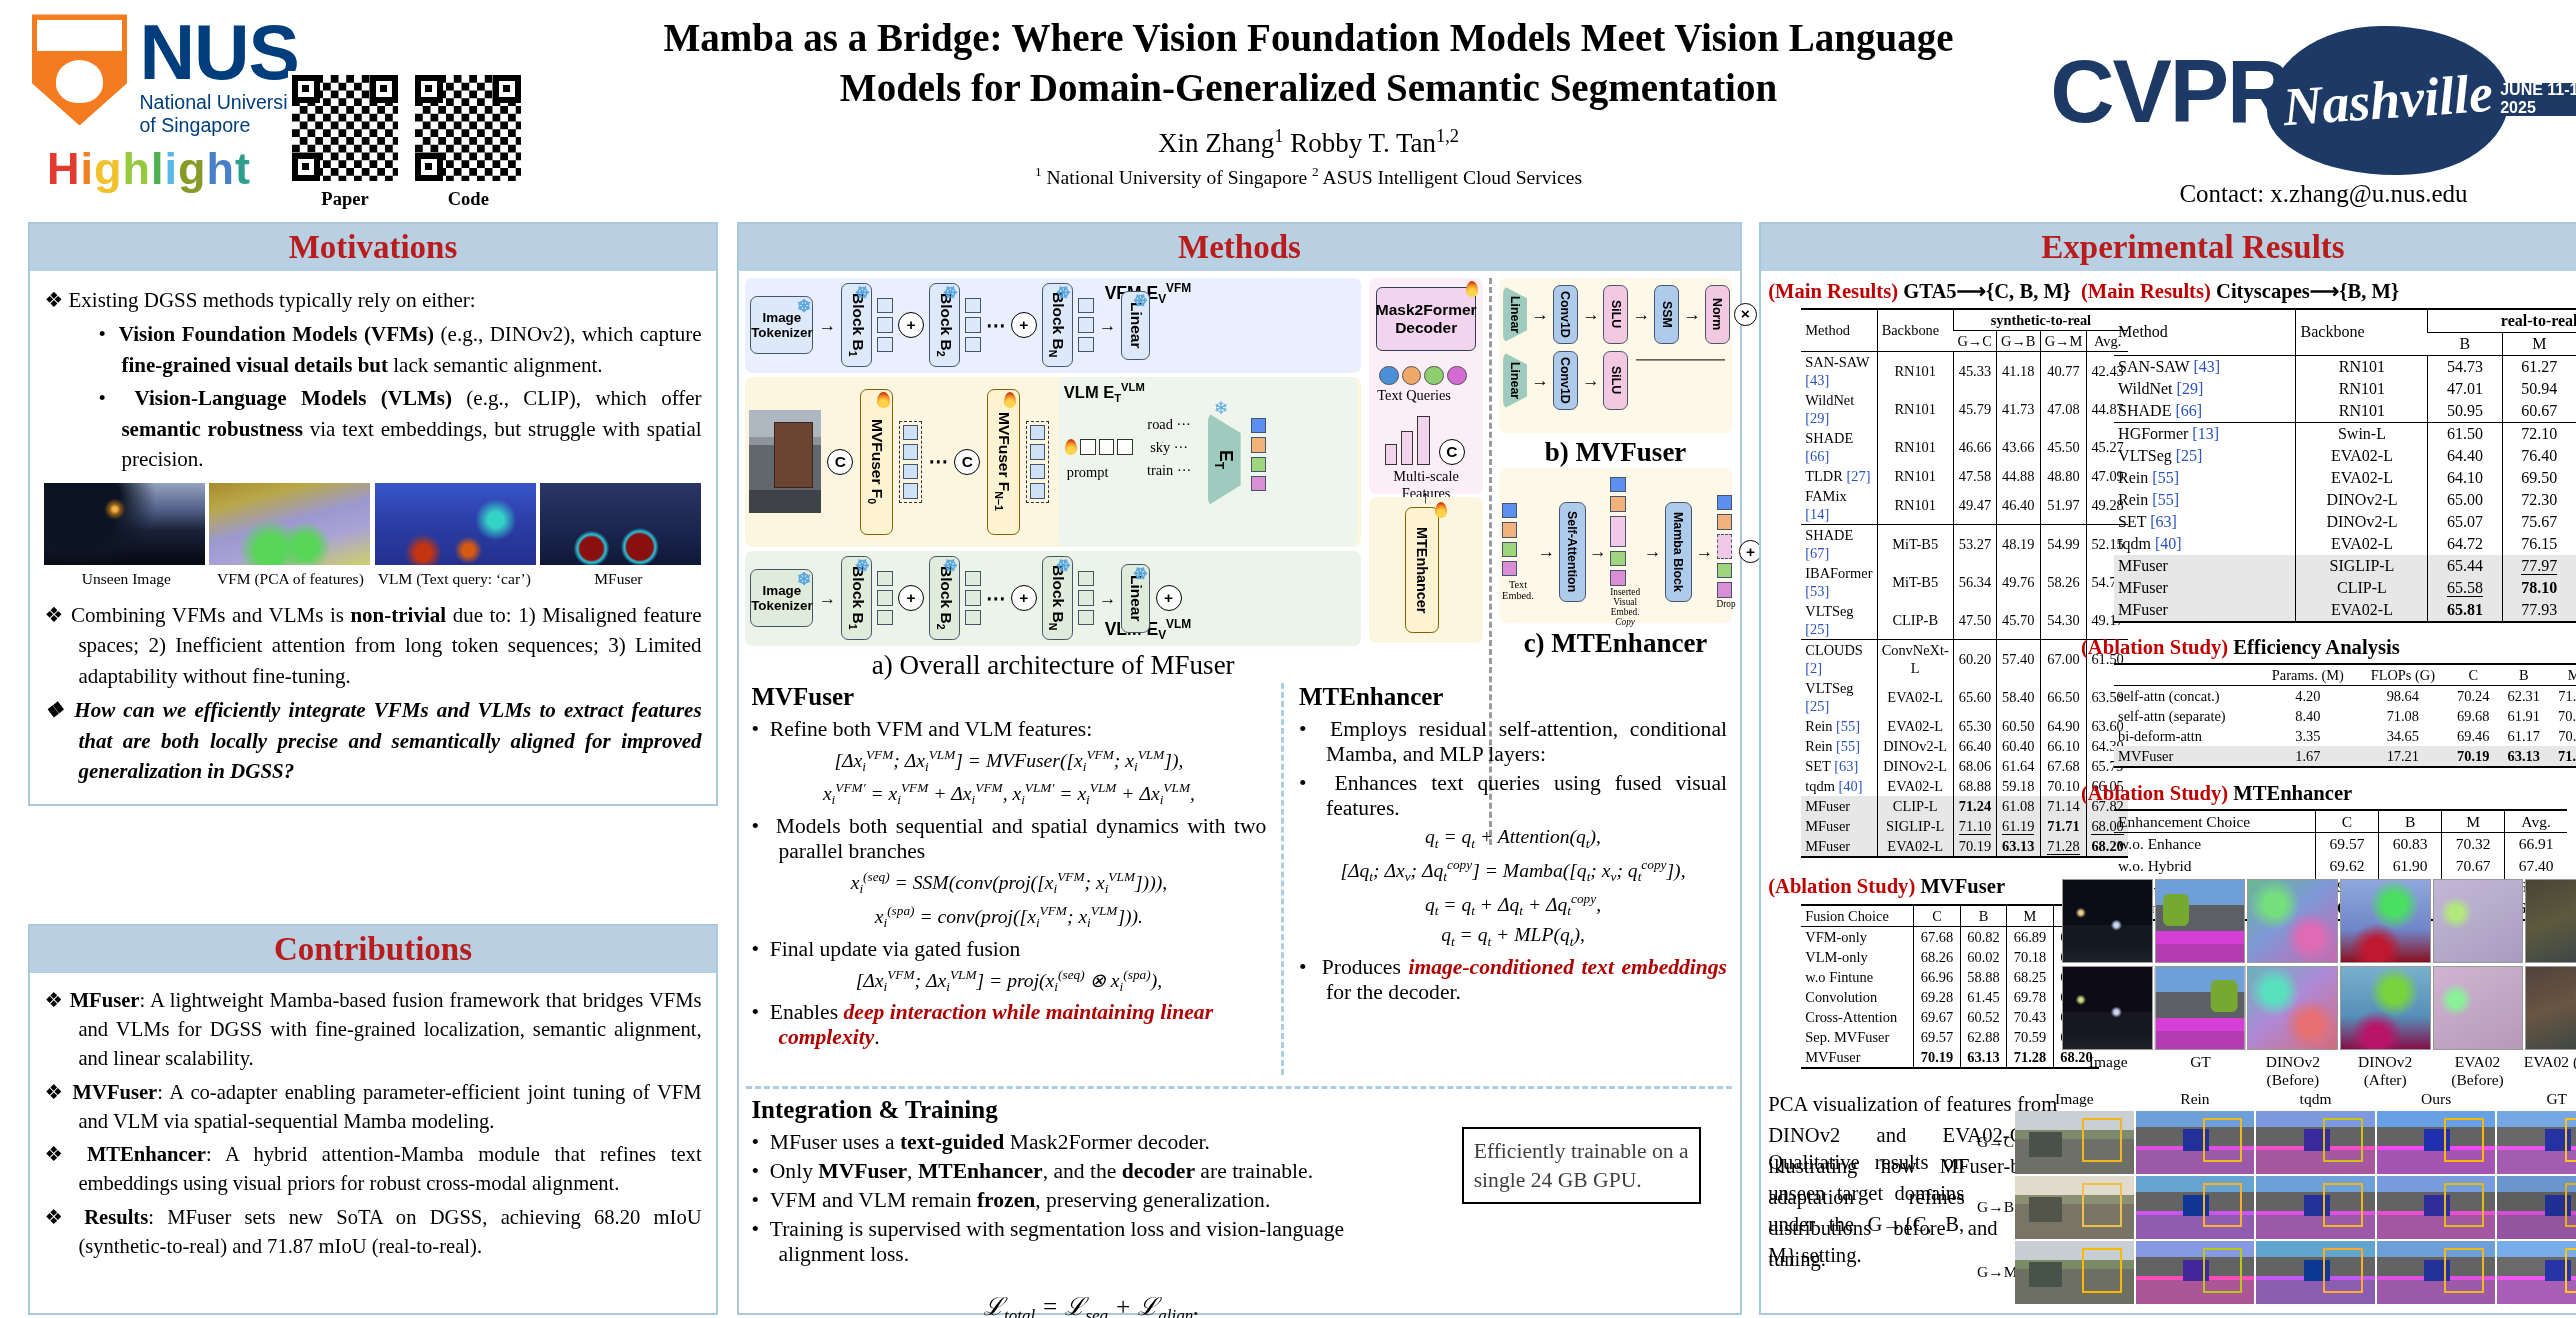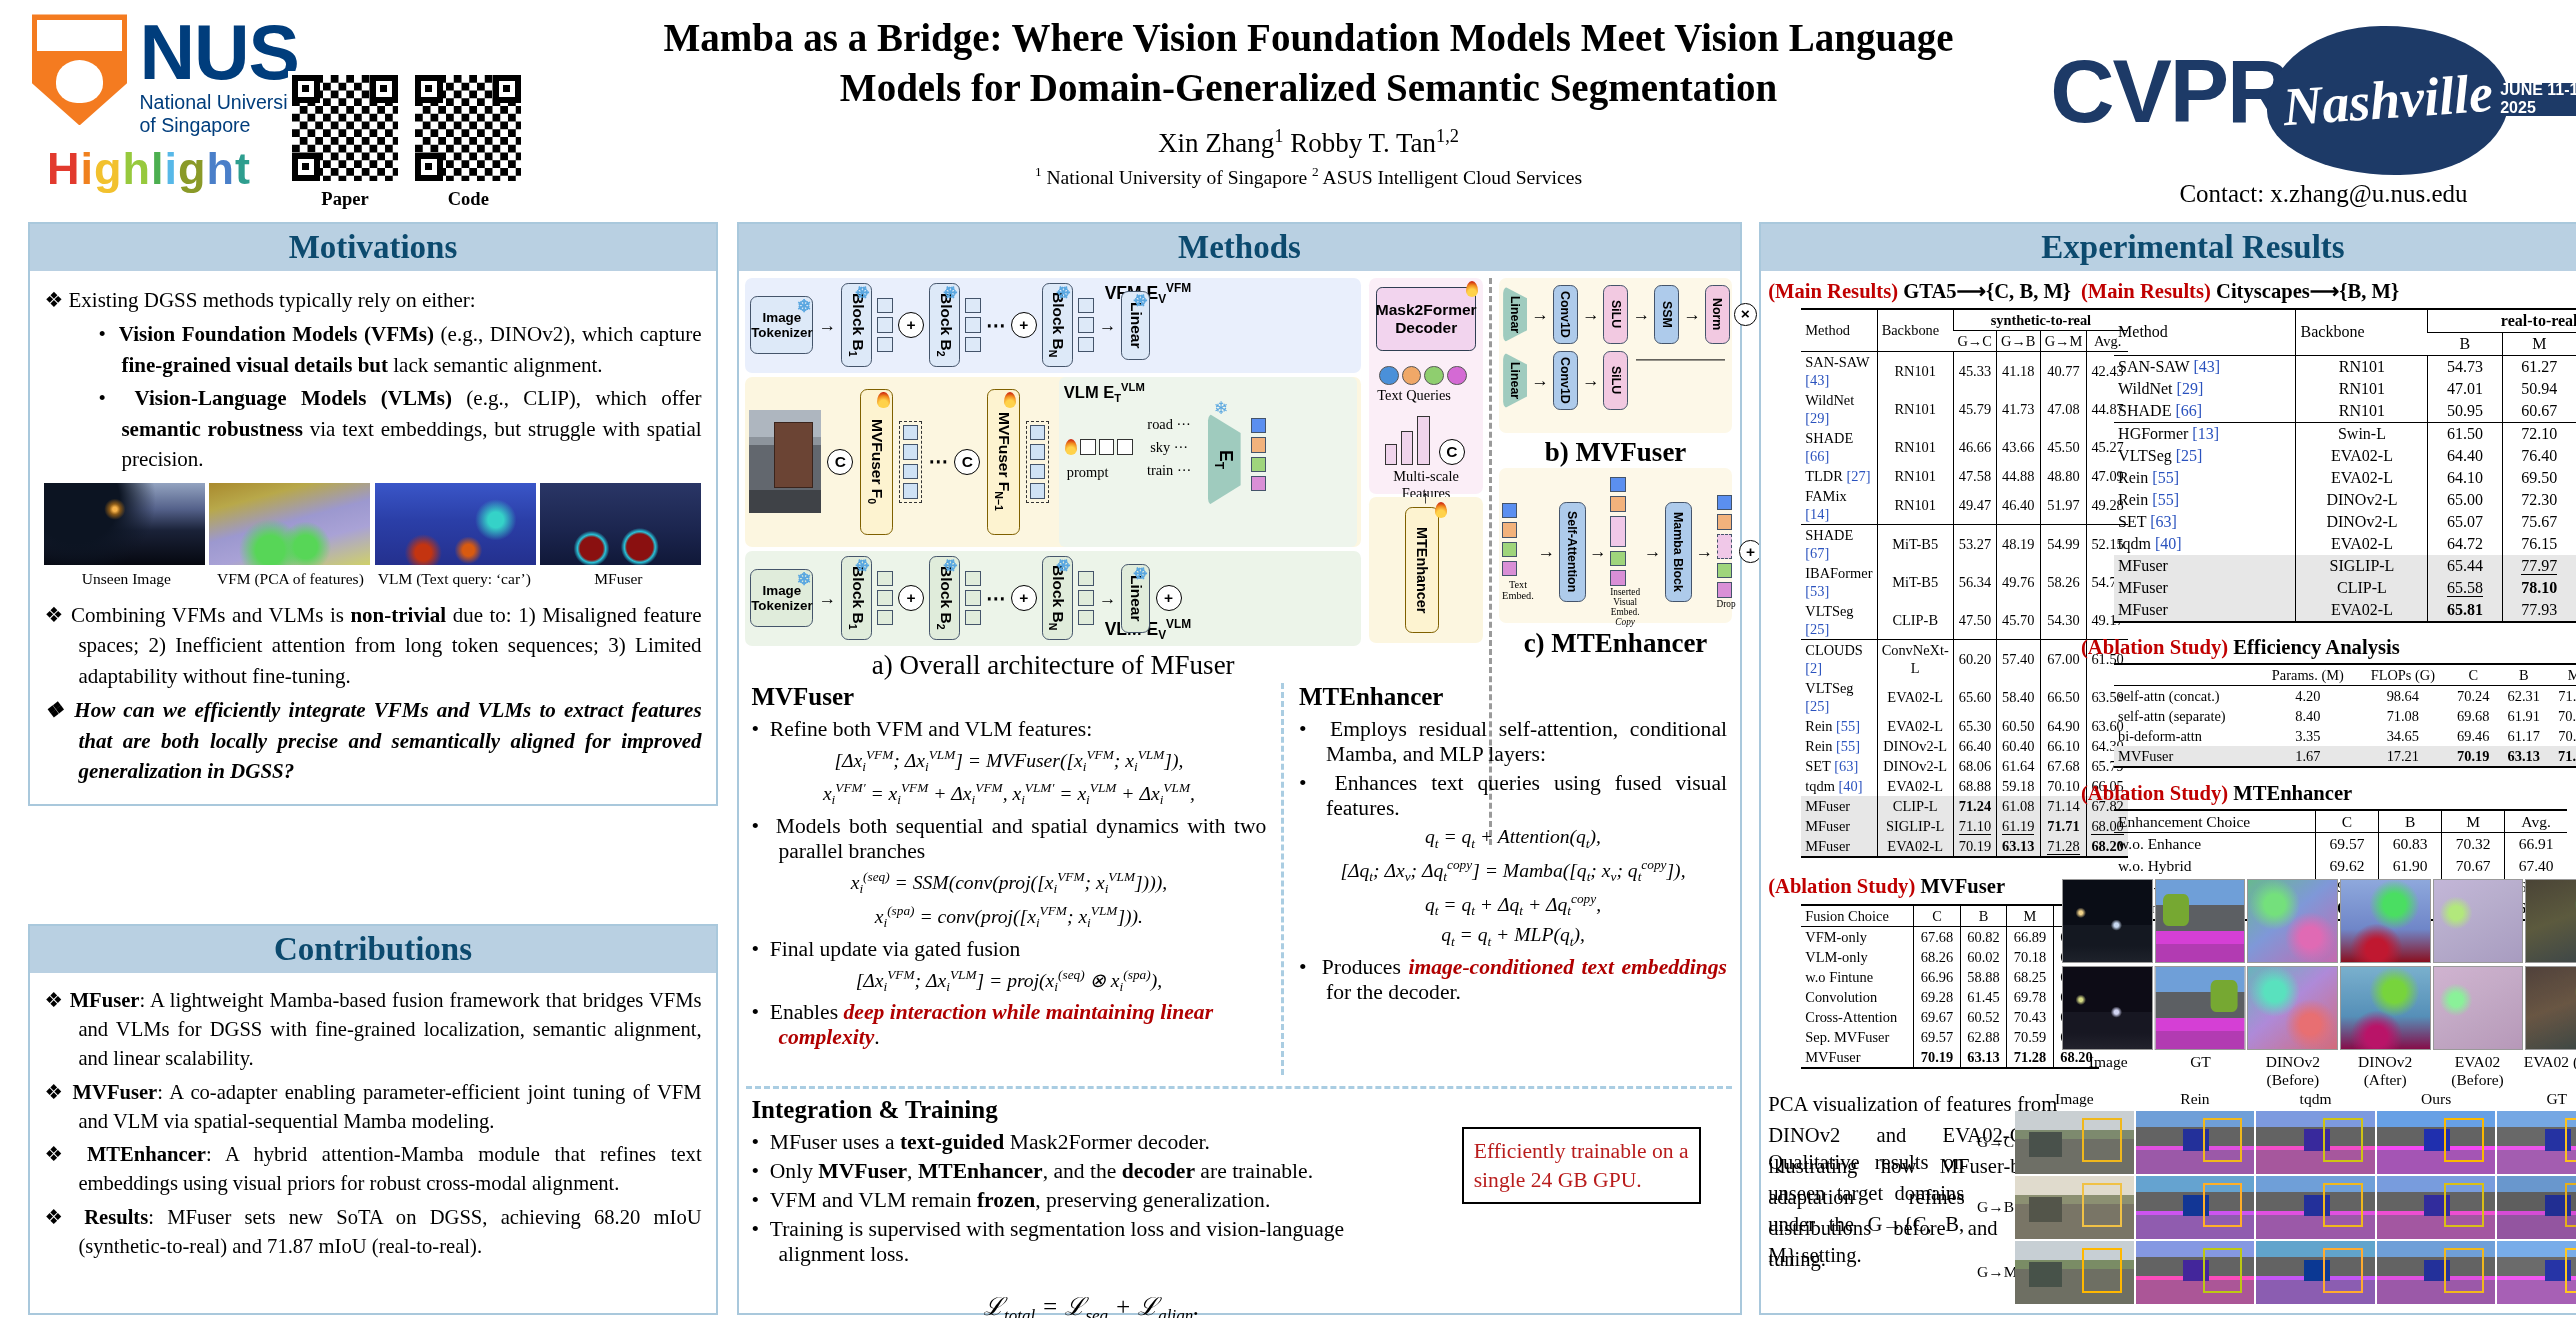--- a/index.html
+++ b/index.html
@@ -2,21 +2,21 @@
 <html style="font-size:8.2px"><head>
 <meta charset="utf-8">
 <style>
   html,body{margin:0;padding:0;}
   body{width:2638px;height:1319px;position:relative;background:#fff;
        font-family:"Liberation Serif",serif;color:#000;overflow:hidden;}
   
   .abs{position:absolute;}
   .panel{position:absolute;border:2.1px solid #a9c8dc;background:#fff;box-sizing:border-box;}
   .band{background:#b9d0e2;text-align:center;padding:3.1px 0;}
-  .band .btitle{color:#0c4a6e;font-weight:bold;font-size:33px;line-height:1.25;font-family:"Liberation Serif",serif;}
+  .band .btitle{color:#b91c1c;font-weight:bold;font-size:33px;line-height:1.25;font-family:"Liberation Serif",serif;}
   .jt{text-align:justify;}
   .bullet{padding-left:34px;text-indent:-34px;margin:4.1px 0;}
   .sub{padding-left:77px;text-indent:-23px;margin:3.1px 0;}
   .ul{border-bottom:1.5px solid #000;}
   .redtx{color:#b00000;font-weight:bold;font-style:italic;}
   .ref{color:#2a52be;}
   sup,sub{font-size:68%;}
   
   .nus-name{color:#003d7c;font-family:"Liberation Sans",sans-serif;font-weight:bold;font-size:77px;line-height:1;letter-spacing:-1px;}
   .nus-sub{color:#003d7c;font-family:"Liberation Sans",sans-serif;font-size:19.6px;line-height:1.15;}
@@ -57,21 +57,21 @@
   .trap{clip-path:polygon(0 0,100% 22%,100% 78%,0 100%);background:#9fcbbe;border:none;}
   .trap2{clip-path:polygon(0 22%,100% 0,100% 100%,0 78%);background:#9fcbbe;border:none;}
   .dcard{border:1.5px solid #2f3e52;border-radius:6.2px;display:flex;align-items:center;justify-content:center;
          font-family:"Liberation Sans",sans-serif;font-weight:bold;}
   .qdot{width:17.5px;height:17.5px;border-radius:50%;border:1px solid #555;display:inline-block;}
   .mbar{display:inline-block;background:#f0d4ec;border:1px solid #333;}
   .eq{font-style:italic;text-align:center;font-size:19.6px;margin:5.2px 0;}
   .mh3{font-weight:bold;font-size:25px;margin:0 0 5.2px 0;}
   .mtext{font-size:21.6px;}
   .mtext .bullet{padding-left:27px;text-indent:-27px;}
-  .rednote{border:2.1px solid #000;color:#b91c1c;font-size:21.6px;font-weight:normal;text-align:left;padding:7.2px 9.3px;line-height:1.35;}
+  .rednote{border:2.1px solid #000;color:#404040;font-size:21.6px;font-weight:normal;text-align:left;padding:7.2px 9.3px;line-height:1.35;}
   
   .ttitle{font-size:20.6px;font-weight:bold;white-space:nowrap;}
   .tlabel{color:#c00000;}
   table.t{border-collapse:collapse;border-top:2.1px solid #000;border-bottom:2.1px solid #000;width:100%;
           font-size:14.4px;line-height:1.25;margin-left:33px;}
   table.t th,table.t td{padding:1px 4.1px;text-align:center;font-weight:normal;}
   table.t td.c0,table.t th.lft{text-align:left;}
   table.t thead th{border-bottom:1.5px solid #000;}
   table.t th.grp{border-bottom:1px solid #000;font-weight:bold;}
   table.t.sep td+td,table.t.sep th+th{border-left:0.8px solid #000;}

